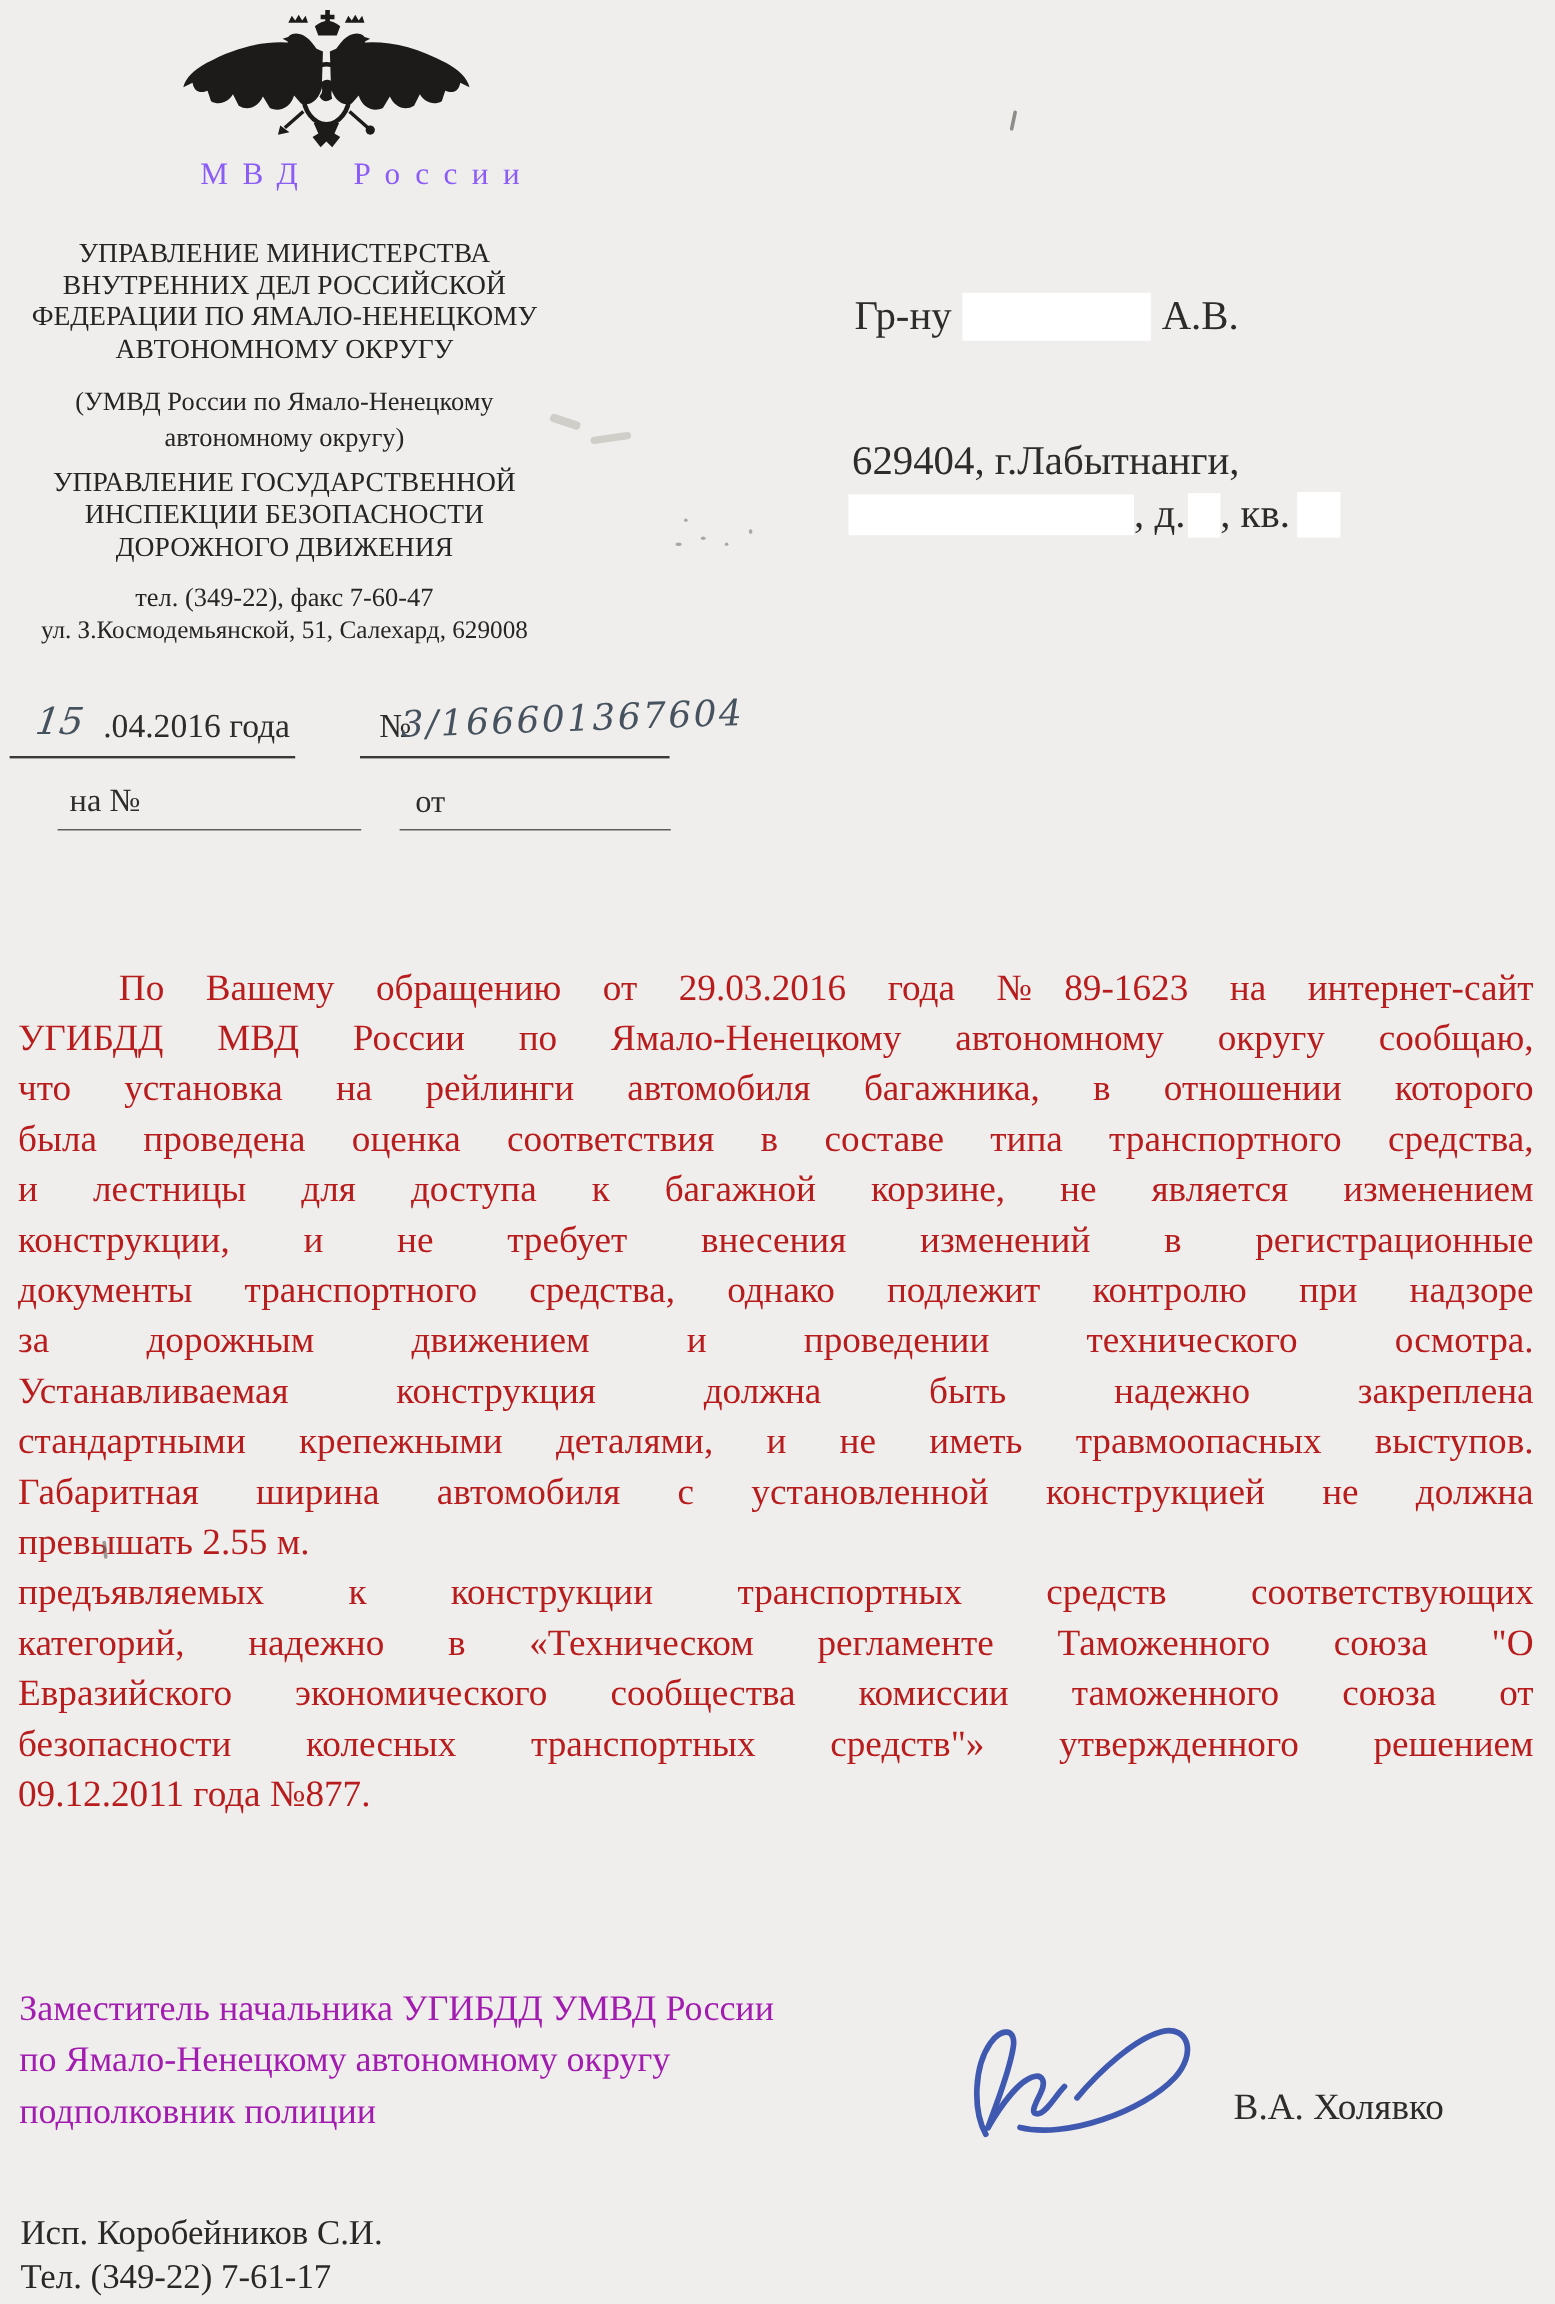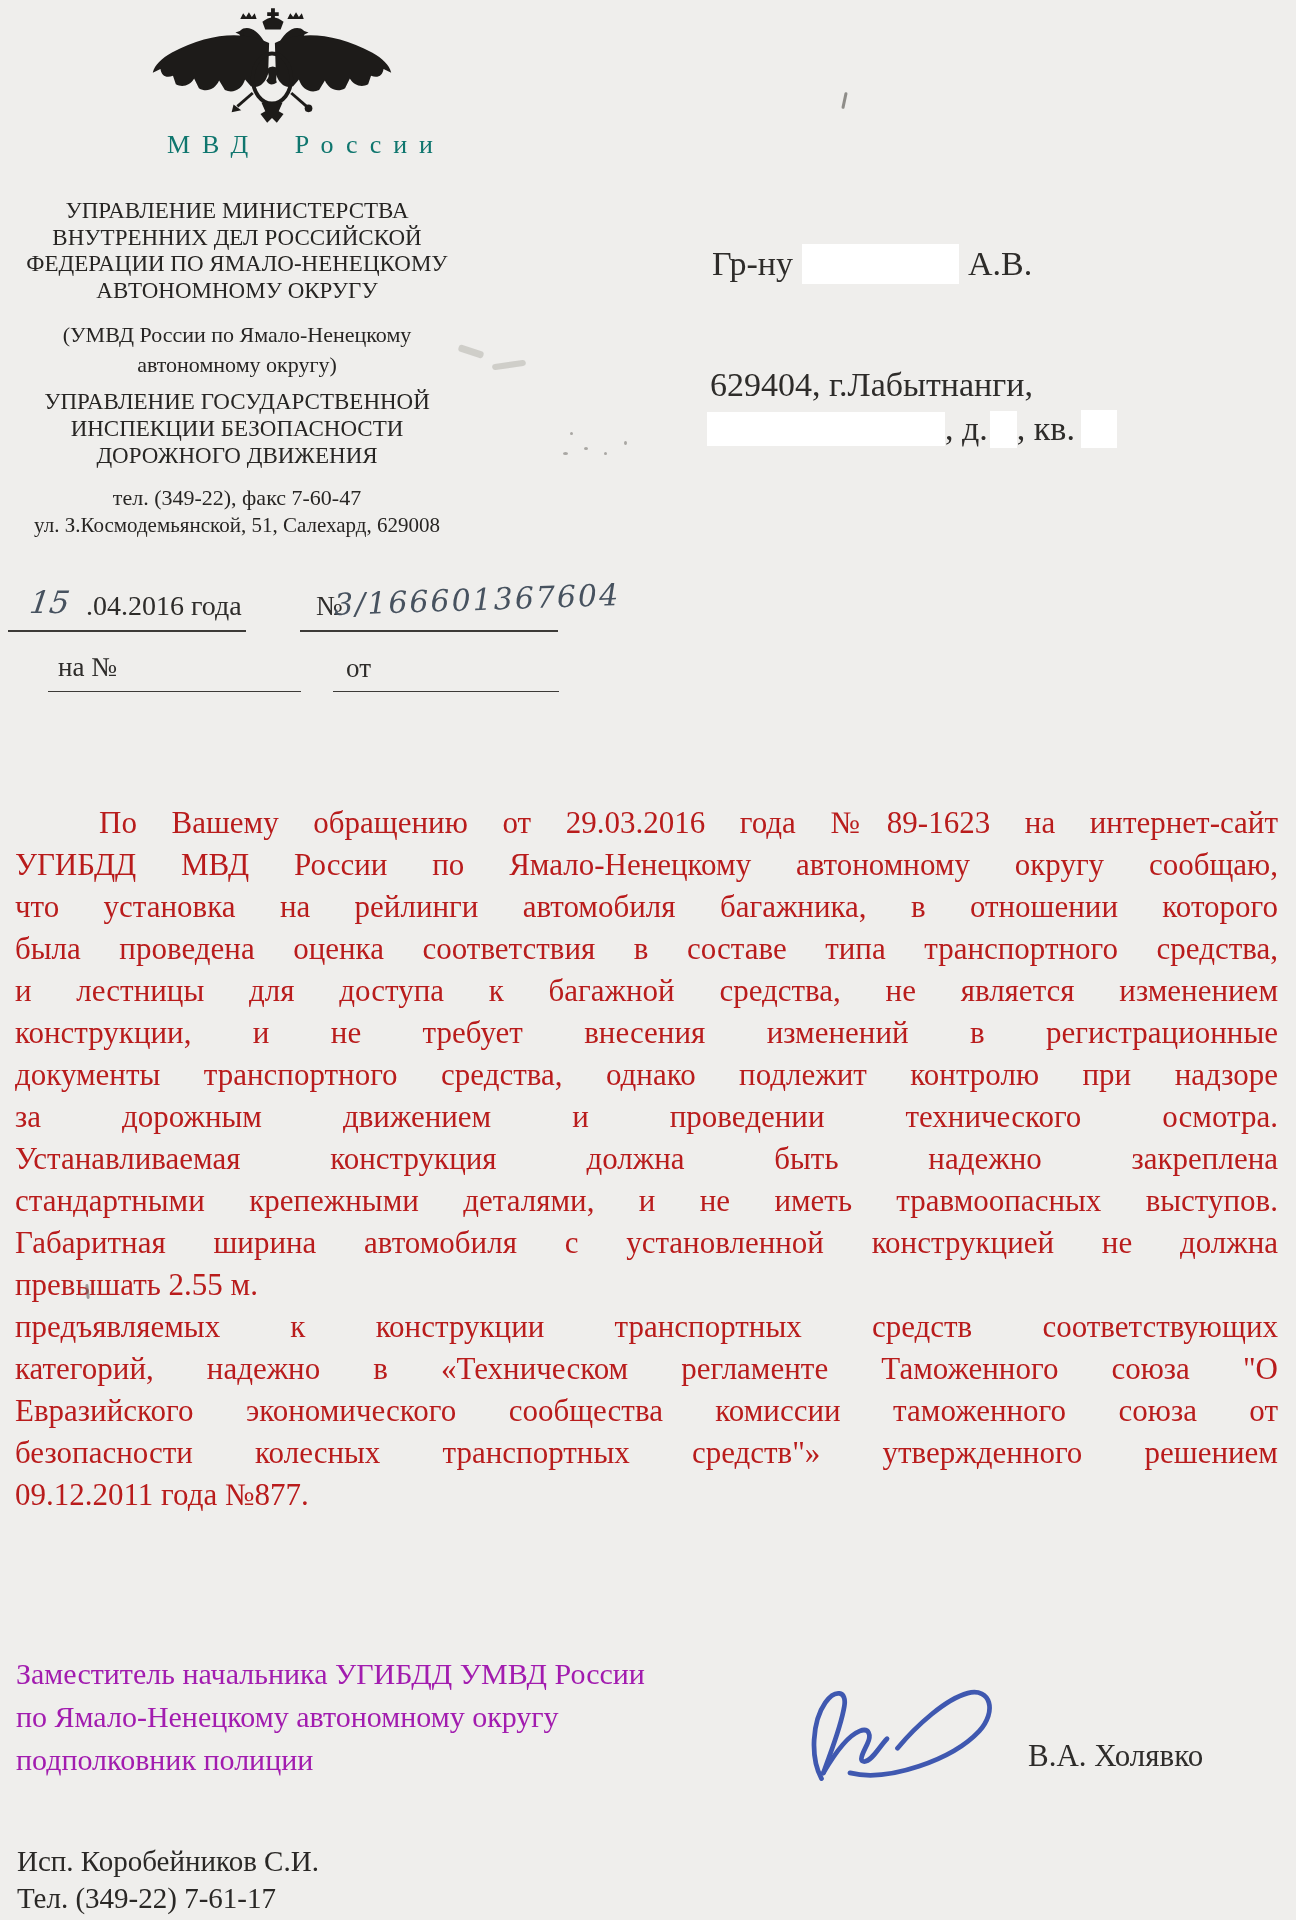--- a/index.html
+++ b/index.html
@@ -6,21 +6,21 @@
   .page{
     position:relative;width:1296px;height:1920px;margin:0 auto;
     background:linear-gradient(180deg,#f0efed 0%,#eeede b 55%,#ecebe8 100%);
     background-color:#efeeec;
     font-family:"Liberation Serif", serif;color:#2e2c2a;overflow:hidden;
   }
   .abs{position:absolute;}
   
   .emblem{left:147px;top:4px;width:250px;height:126px;}
   .mvd-label{left:106px;top:130px;width:400px;text-align:center;
-    font-size:26px;letter-spacing:12px;word-spacing:16px;color:#0f766e;}
+    font-size:26px;letter-spacing:12px;word-spacing:16px;color:#8b5cf6;}
   
   .letterhead{left:8px;top:198px;width:458px;text-align:center;color:#272523;}
   .org-line{font-size:23px;line-height:26.5px;}
   .umvd-block{margin-top:16px;}
   .umvd-line{font-size:22px;line-height:30px;}
   .division-block{margin-top:8px;}
   .division-line{font-size:23px;line-height:27px;}
   .phone-line{margin-top:16px;font-size:22px;line-height:26px;}
   .address-line{font-size:21px;line-height:28px;}
   
@@ -153,21 +153,21 @@
     <span>, кв.</span>
     <span class="redact box-flat"></span>
   </div>
 
   <div class="abs body-block">
     <div>
         <div class="body-line first">По Вашему обращению от 29.03.2016 года №89-1623 на интернет-сайт</div>
         <div class="body-line">УГИБДД МВД России по Ямало-Ненецкому автономному округу сообщаю,</div>
         <div class="body-line">что установка на рейлинги автомобиля багажника, в отношении которого</div>
         <div class="body-line">была проведена оценка соответствия в составе типа транспортного средства,</div>
-        <div class="body-line">и лестницы для доступа к багажной средства, не является изменением</div>
+        <div class="body-line">и лестницы для доступа к багажной корзине, не является изменением</div>
         <div class="body-line">конструкции, и не требует внесения изменений в регистрационные</div>
         <div class="body-line">документы транспортного средства, однако подлежит контролю при надзоре</div>
         <div class="body-line">за дорожным движением и проведении технического осмотра.</div>
         <div class="body-line">Устанавливаемая конструкция должна быть надежно закреплена</div>
         <div class="body-line">стандартными крепежными деталями, и не иметь травмоопасных выступов.</div>
         <div class="body-line">Габаритная ширина автомобиля с установленной конструкцией не должна</div>
         <div class="body-line last">превышать 2.55 м.</div>
       </div>
     <div>
         <div class="body-line">предъявляемых к конструкции транспортных средств соответствующих</div>

